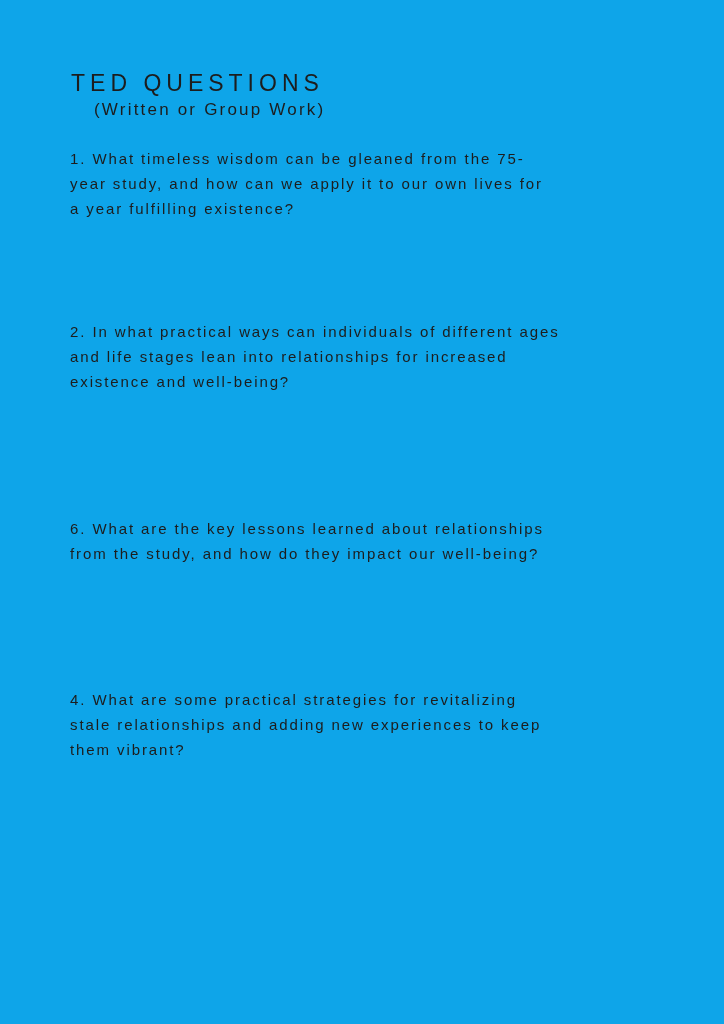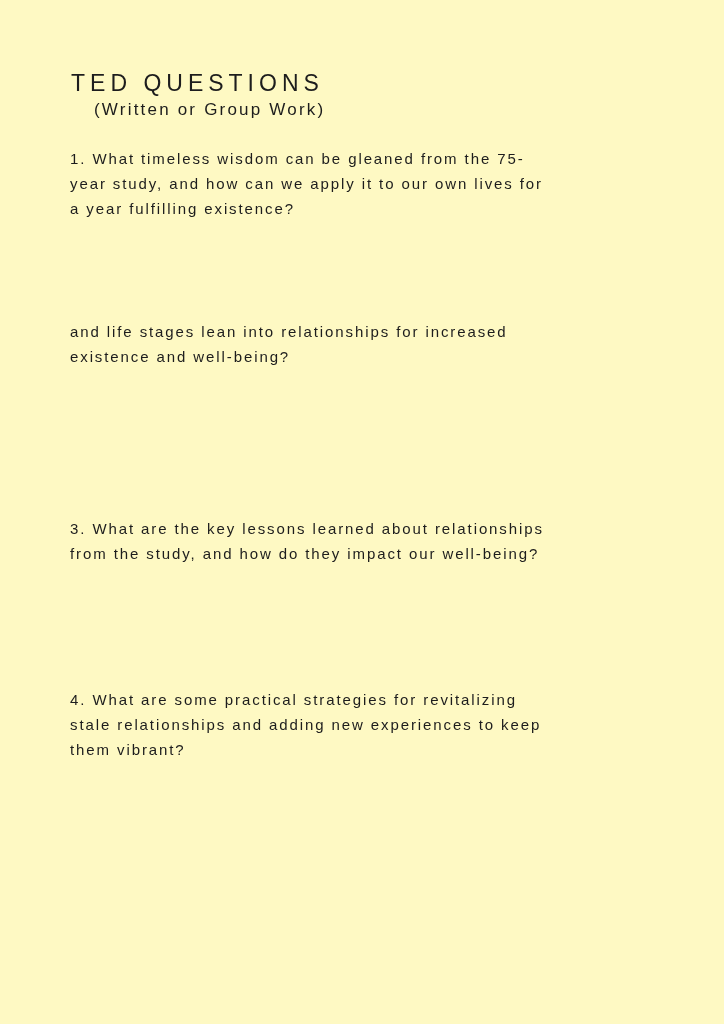--- a/index.html
+++ b/index.html
@@ -4,21 +4,21 @@
 <style>
   html, body {
     margin: 0;
     padding: 0;
     background: #ffffff;
   }
   .page {
     position: relative;
     width: 724px;
     height: 1024px;
-    background: #fef9c3;
+    background: #0ea5e9;
     overflow: hidden;
     font-family: "Liberation Sans", sans-serif;
     color: #1d1d1d;
   }
   .title {
     position: absolute;
     left: 71px;
     top: 70px;
     margin: 0;
     font-size: 23px;
@@ -66,26 +66,27 @@
 
   <div class="subtitle">(Written or Group Work)</div>
 
   <div class="question q1">
     <div class="line">1. What timeless wisdom can be gleaned from the 75-</div>
     <div class="line">year study, and how can we apply it to our own lives for</div>
     <div class="line">a year fulfilling existence?</div>
   </div>
 
   <div class="question q2">
+    <div class="line">2. In what practical ways can individuals of different ages</div>
     <div class="line">and life stages lean into relationships for increased</div>
     <div class="line">existence and well-being?</div>
   </div>
 
   <div class="question q3">
-    <div class="line">3. What are the key lessons learned about relationships</div>
+    <div class="line">6. What are the key lessons learned about relationships</div>
     <div class="line">from the study, and how do they impact our well-being?</div>
   </div>
 
   <div class="question q4">
     <div class="line">4. What are some practical strategies for revitalizing</div>
     <div class="line">stale relationships and adding new experiences to keep</div>
     <div class="line">them vibrant?</div>
   </div>
 
 </div>

